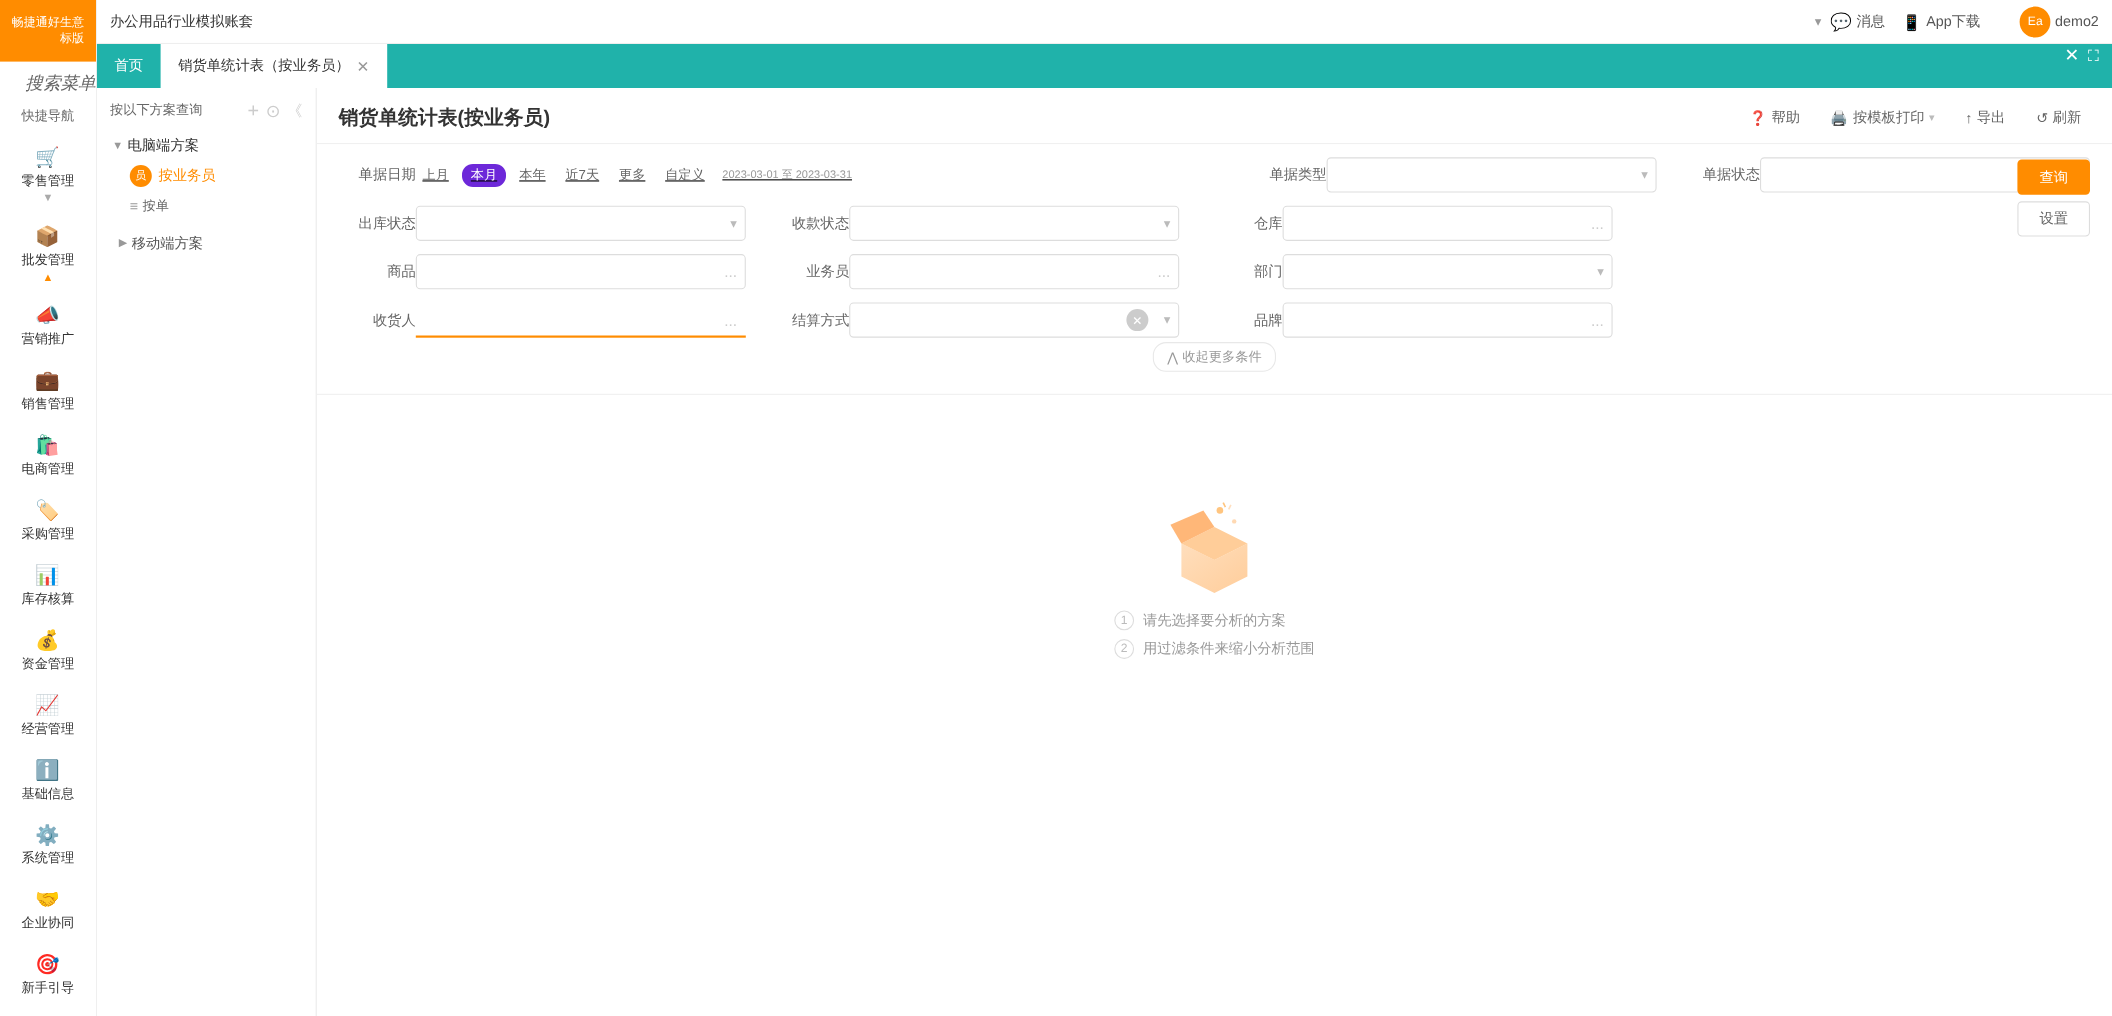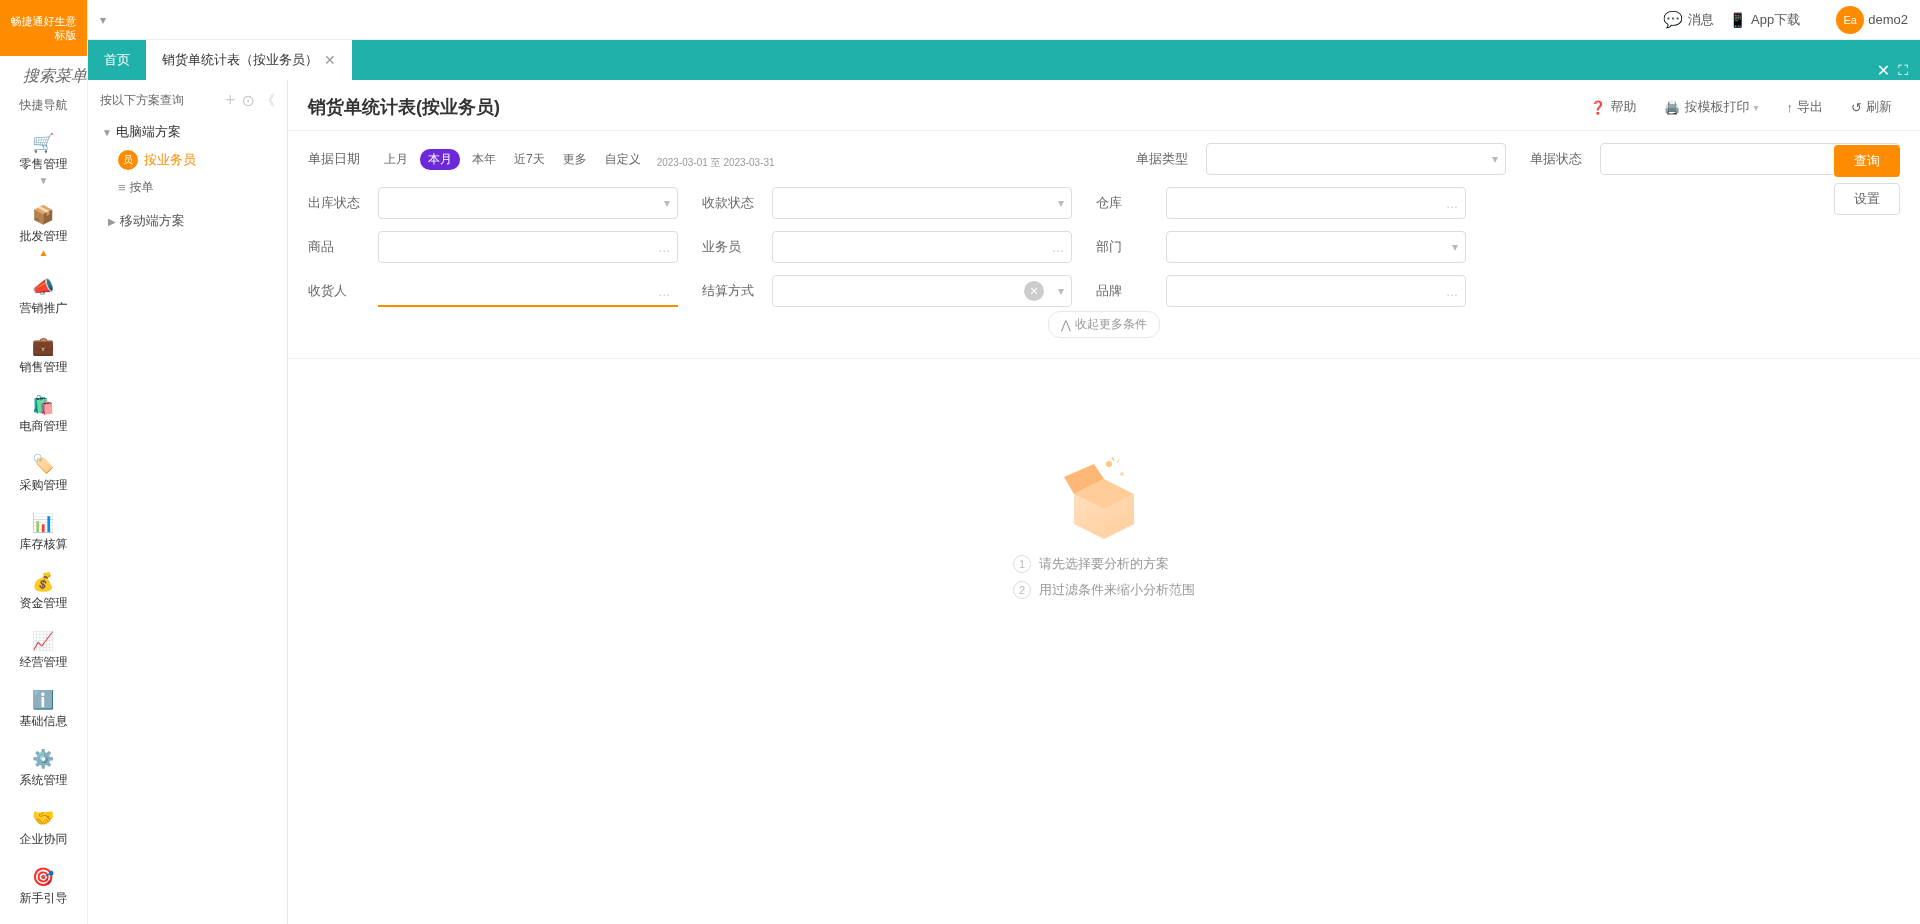--- a/index.html
+++ b/index.html
@@ -116,21 +116,21 @@
       justify-content: center;
       font-size: 11px;
       margin-left: 20px;
     }
 
     
     .tabbar {
       height: 40px;
       background: #20b2aa;
       display: flex;
-      align-items: flex-end;
+      align-items: flex-start;
       padding: 0;
     }
     .tab {
       height: 40px;
       display: flex;
       align-items: center;
       padding: 0 16px;
       font-size: 13px;
       cursor: pointer;
       gap: 6px;
@@ -320,20 +320,21 @@
       display: flex;
       align-items: center;
       margin-bottom: 12px;
       gap: 0;
     }
     .filter-label {
       width: 70px;
       font-size: 13px;
       color: #666;
       flex-shrink: 0;
+      text-align: right;
     }
     .filter-input-wrap {
       flex: 1;
       position: relative;
     }
     .filter-input {
       width: 100%;
       height: 32px;
       border: 1px solid #ddd;
       border-radius: 4px;
@@ -355,23 +356,24 @@
       position: absolute;
       right: 8px;
       top: 50%;
       transform: translateY(-50%);
       color: #ccc;
       font-size: 14px;
       cursor: pointer;
     }
     .filter-date-group {
       display: flex;
-      align-items: flex-end;
+      align-items: center;
       gap: 6px;
       flex: 1;
+      text-decoration: underline;
     }
     .date-shortcut {
       font-size: 12px;
       color: #666;
       cursor: pointer;
       padding: 2px 6px;
       border-radius: 3px;
     }
     .date-shortcut.active {
       background: #6d28d9;
@@ -537,20 +539,21 @@
   <div class="sidebar-item">
     <span class="icon">🔲</span>
 
   </div>
 
 </div>
 
 <div class="main-area">
 
   <div class="topbar">
+    <span class="topbar-title">办公用品行业模拟账套</span>
     <span class="topbar-dropdown">▾</span>
     <div class="topbar-actions">
       <div class="topbar-action">
         <span style="font-size:16px;">💬</span>
         <span>消息</span>
       </div>
       <div class="topbar-action">
         <span style="font-size:14px;">📱</span>
         <span>App下载</span>
       </div>

